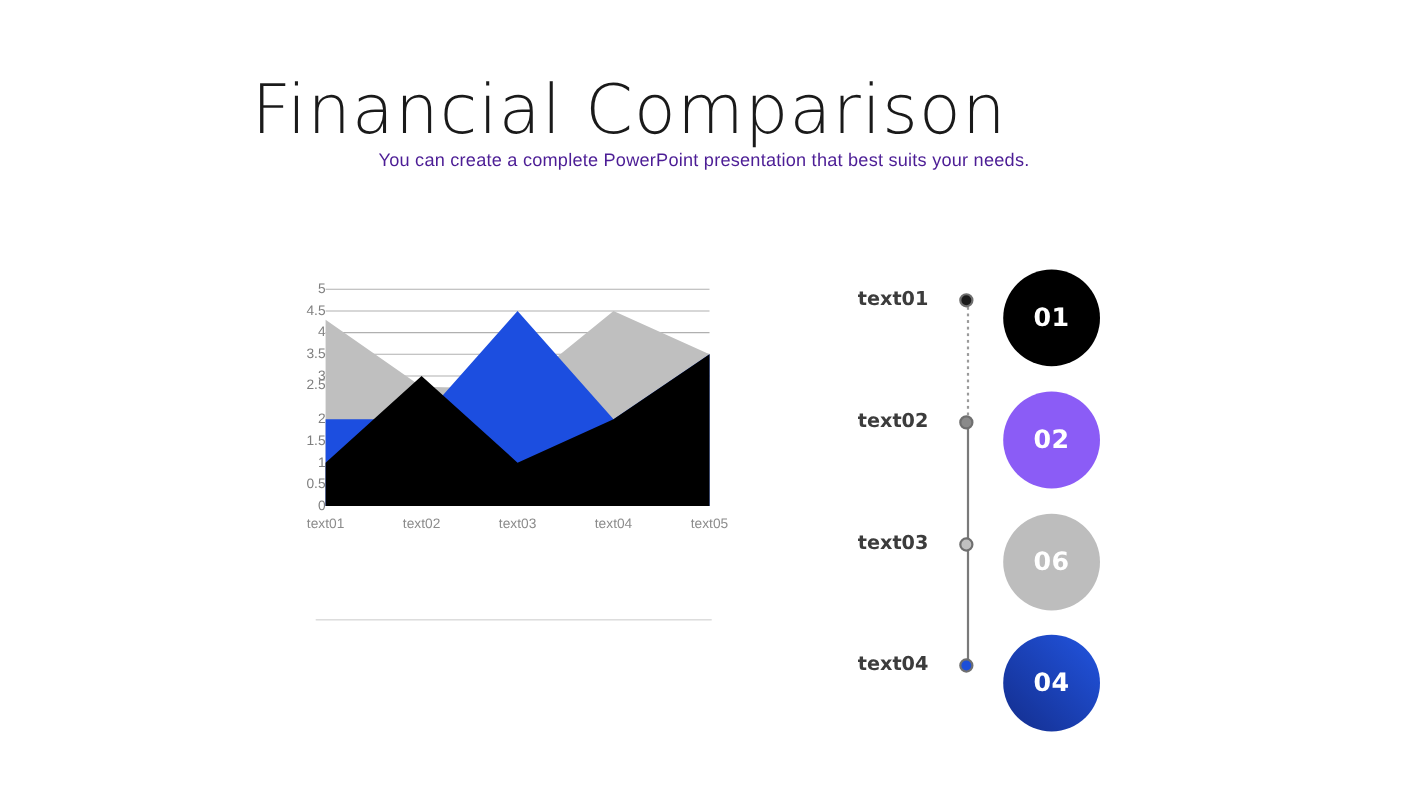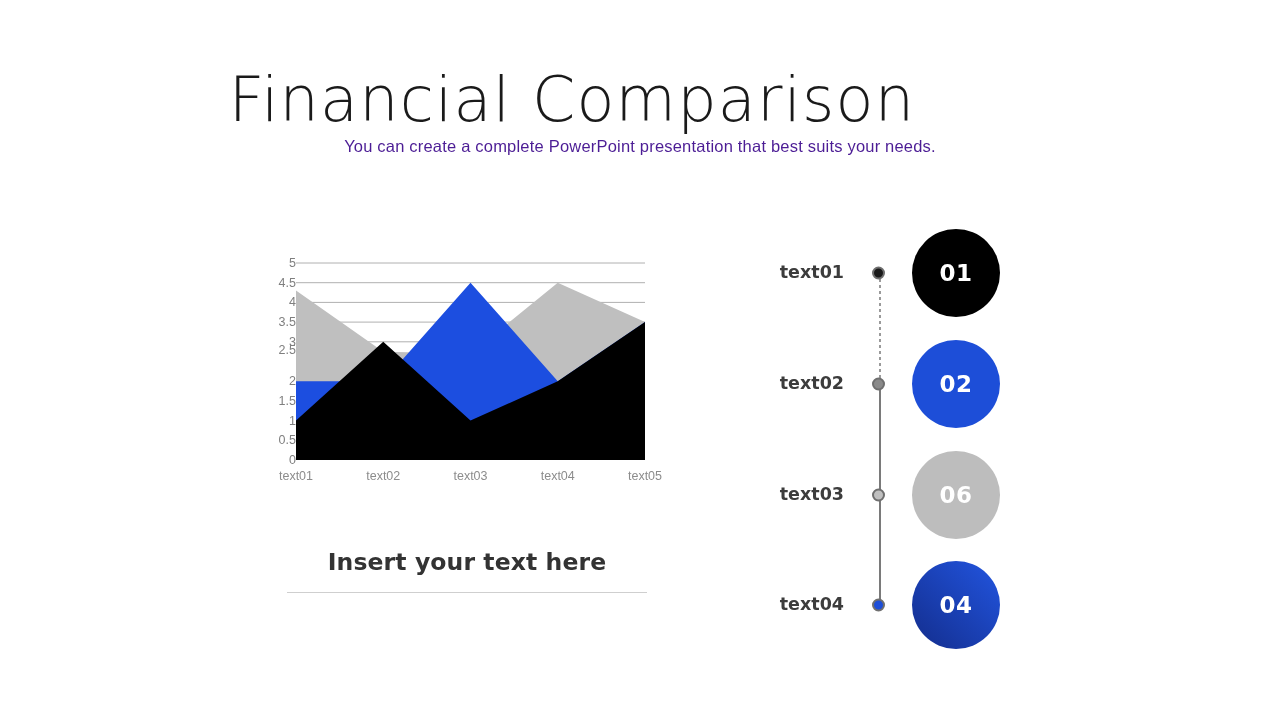--- a/index.html
+++ b/index.html
@@ -184,21 +184,21 @@
     width: 9px;
     height: 9px;
     transform: translateY(-50%);
     border-radius: 50%;
     border: 2.5px solid #6f6f6f;
     box-sizing: content-box;
   }
   .tl-circle {
     position: absolute;
     left: 152px;
-    top: 0;
+    top: 16px;
     width: 88px;
     height: 88px;
     transform: translateY(-50%);
     border-radius: 50%;
     display: flex;
     align-items: center;
     justify-content: center;
     color: #ffffff;
     font-family: "DejaVu Sans", sans-serif;
     font-weight: bold;
@@ -245,40 +245,39 @@
   <div id="chart-xaxis">
       <div class="xtick" style="left: 24px;">text01</div>
       <div class="xtick" style="left: 111.25px;">text02</div>
       <div class="xtick" style="left: 198.5px;">text03</div>
       <div class="xtick" style="left: 285.75px;">text04</div>
       <div class="xtick" style="left: 373px;">text05</div>
     </div>
 </div>
 
 <div id="caption-block">
-  <div id="caption-heading">Insert your text here</div>
   <div id="caption-divider"></div>
 </div>
 
 <div id="timeline">
   <div id="timeline-axis">
       <div class="axis-seg dotted" style="top: 38px; height: 111px;"></div>
       <div class="axis-seg solid" style="top: 149px; height: 111px;"></div>
       <div class="axis-seg solid" style="top: 260px; height: 110px;"></div>
     </div>
   <div id="timeline-rows">
       <div class="tl-row" style="top: 38px;">
         <div class="tl-label">text01</div>
         <div class="tl-dot" style="background: rgb(26, 26, 26);"></div>
         <div class="tl-circle" style="background: rgb(0, 0, 0);">01</div>
       </div>
       <div class="tl-row" style="top: 149px;">
         <div class="tl-label">text02</div>
         <div class="tl-dot" style="background: rgb(138, 138, 138);"></div>
-        <div class="tl-circle" style="background: #1d4ed8;">02</div>
+        <div class="tl-circle" style="background: #8b5cf6;">02</div>
       </div>
       <div class="tl-row" style="top: 260px;">
         <div class="tl-label">text03</div>
         <div class="tl-dot" style="background: rgb(192, 192, 192);"></div>
         <div class="tl-circle" style="background: rgb(189, 189, 189);">06</div>
       </div>
       <div class="tl-row" style="top: 370px;">
         <div class="tl-label">text04</div>
         <div class="tl-dot" style="background: rgb(29, 78, 216);"></div>
         <div class="tl-circle" style="background: linear-gradient(225deg, rgb(34, 85, 224) 0%, rgb(19, 45, 140) 100%);">04</div>

